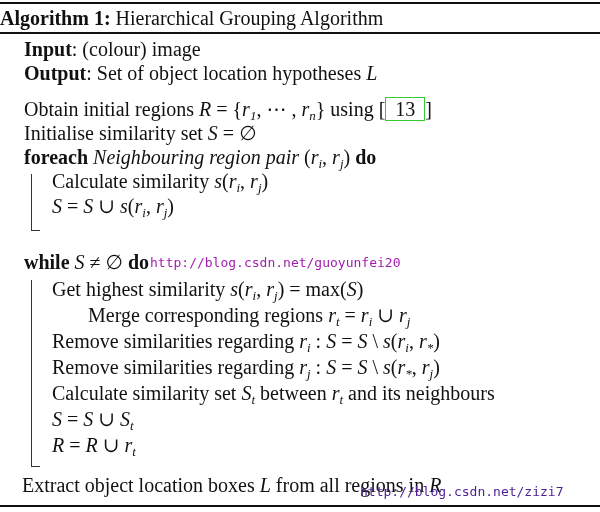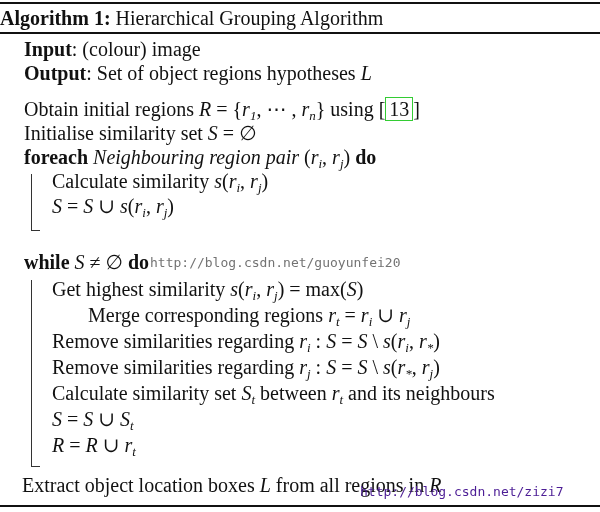--- a/index.html
+++ b/index.html
@@ -3,39 +3,39 @@
 <meta charset="utf-8">
 <style>
   html, body { margin:0; padding:0; background:#ffffff; }
   body { width:600px; height:512px; position:relative; overflow:hidden;
          font-family: "Liberation Serif", "DejaVu Serif", serif; color:#111; }
   .rule { position:absolute; left:0; width:600px; background:#111; }
   .line { position:absolute; white-space:nowrap; font-size:20px; line-height:24px; }
   .b { font-weight:bold; }
   .i { font-style:italic; }
   sub { font-size:13px; font-style:italic; vertical-align:-4px; line-height:0; }
-  .ref { border:1px solid #33cc33; padding:0 3px; }
+  .ref { border:1px solid #33cc33; padding:0 9px; }
   .bracket { position:absolute; border-left:1.5px solid #333; border-bottom:1.5px solid #333; width:8px; }
-  .wm { position:absolute; font-family:"DejaVu Sans Mono", monospace; font-size:13px; color:#737373; white-space:nowrap; }
+  .wm { position:absolute; font-family:"DejaVu Sans Mono", monospace; font-size:13px; color:#a21caf; white-space:nowrap; }
 </style>
 </head>
 <body>
 
 <div class="rule" style="top:2px;height:2px;"></div>
 <div class="line" style="left:0;top:6px;">
   <span class="b">Algorithm 1:</span>
   <span>Hierarchical Grouping Algorithm</span>
 </div>
 <div class="rule" style="top:32px;height:1.5px;"></div>
 
 <div class="line" style="left:24px;top:37px;">
   <span class="b">Input</span><span>: (colour) image</span>
 </div>
 <div class="line" style="left:24px;top:61px;">
-  <span class="b">Output</span><span>: Set of object regions hypotheses </span><span class="i">L</span>
+  <span class="b">Output</span><span>: Set of object location hypotheses </span><span class="i">L</span>
 </div>
 
 <div class="line" style="left:24px;top:97px;">
   <span>Obtain initial regions </span><span class="i">R</span> = {<span class="i">r</span><sub>1</sub>, ⋯ , <span class="i">r</span><sub>n</sub>}<span> using </span>[<span class="ref">13</span>]
 </div>
 <div class="line" style="left:24px;top:121px;">
   <span>Initialise similarity set </span><span class="i">S</span> = ∅
 </div>
 <div class="line" style="left:24px;top:145px;">
   <span class="b">foreach</span> <span class="i">Neighbouring region pair</span> (<span class="i">r</span><sub>i</sub>, <span class="i">r</span><sub>j</sub>) <span class="b">do</span>

